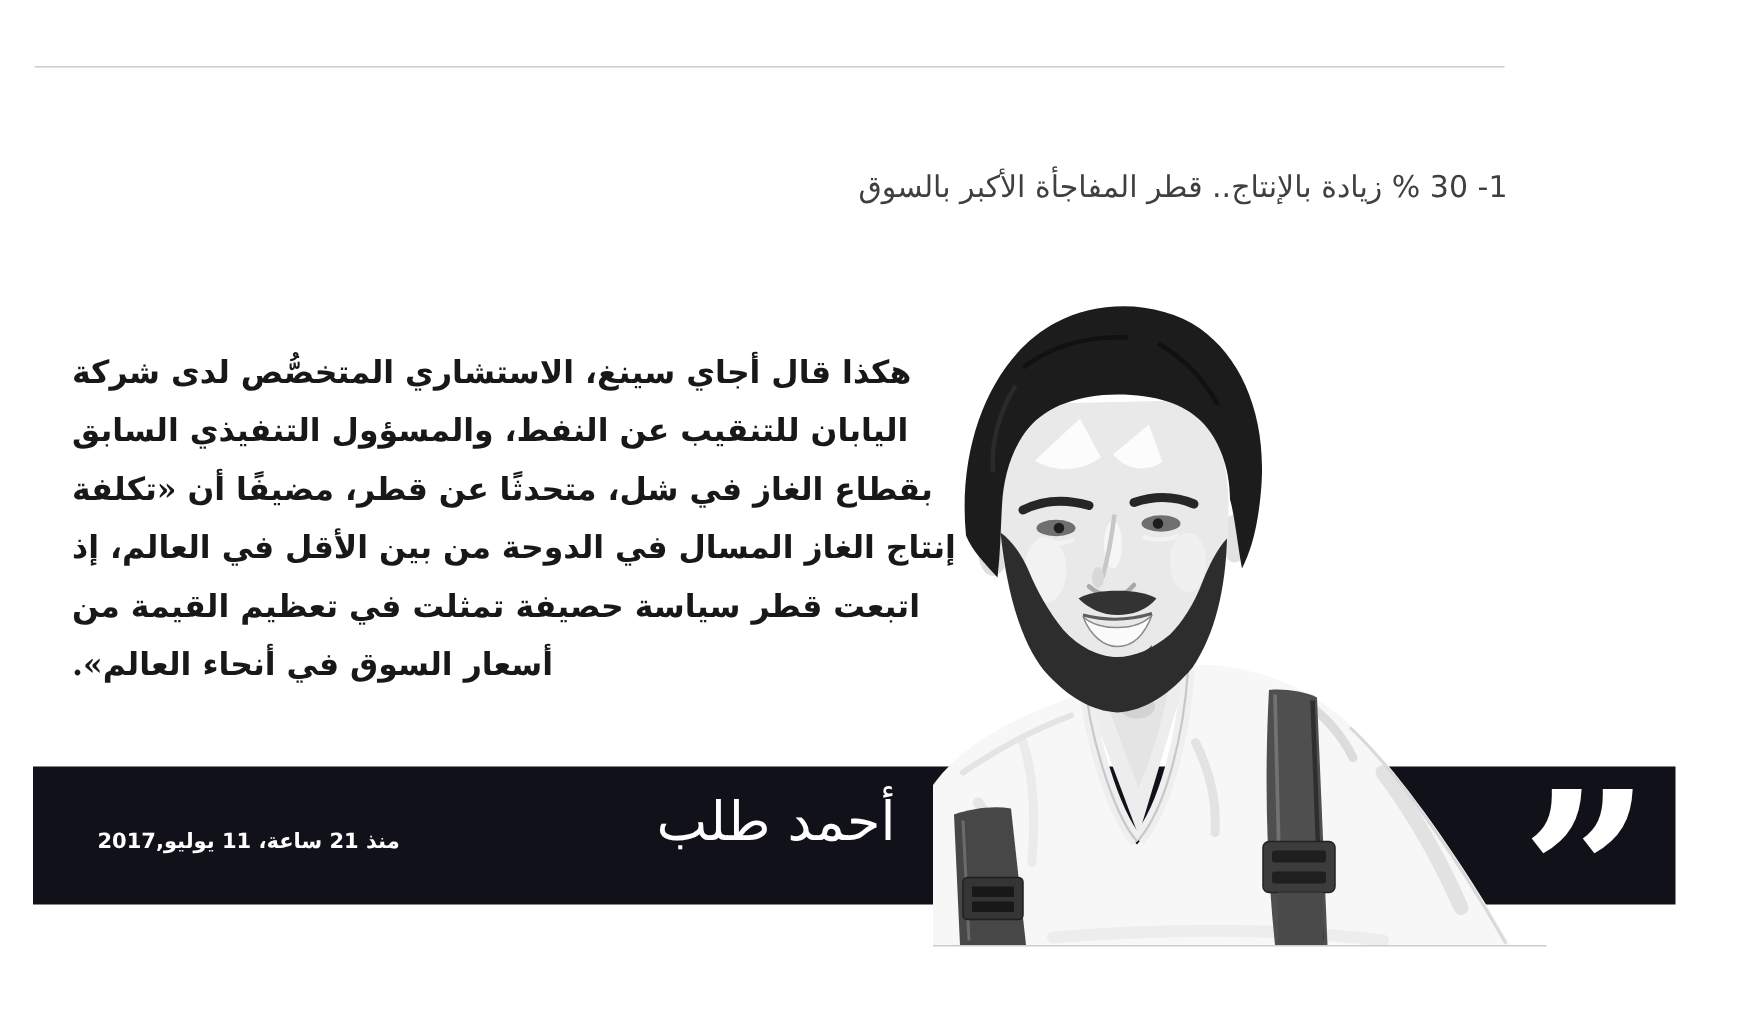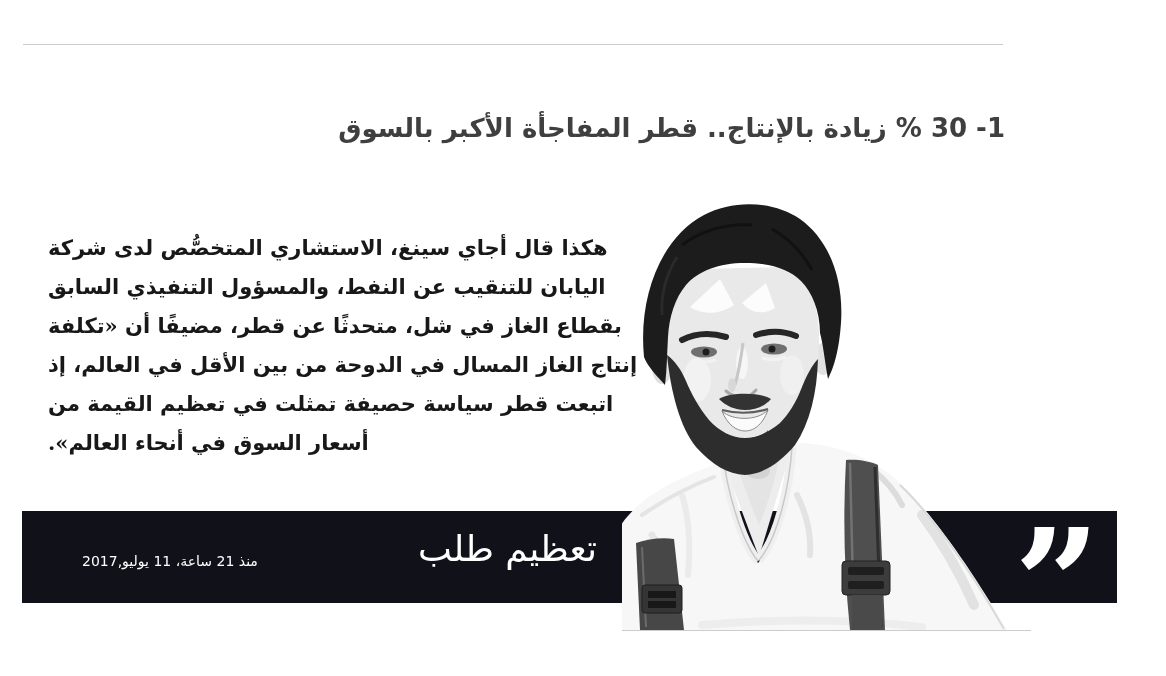--- a/index.html
+++ b/index.html
@@ -7,42 +7,42 @@
     position:relative;width:1166px;height:676px;overflow:hidden;
     background:#ffffff;font-family:"DejaVu Sans","Liberation Sans",sans-serif;
   }
   .top-rule{
     position:absolute;left:23px;top:44px;width:980px;height:1px;
     background:#cccccc;
   }
   .headline{
     position:absolute;top:88px;right:161px;width:720px;
     direction:rtl;text-align:right;
-    font-size:26px;line-height:46px;font-weight:700;color:#3f3f3f;
+    font-size:20px;line-height:46px;font-weight:400;color:#3f3f3f;
     letter-spacing:0;
   }
   .body-text{
     position:absolute;top:207px;right:526px;width:592px;
     direction:rtl;text-align:left;
     font-size:21px;line-height:39px;font-weight:700;color:#181818;
     font-family:"DejaVu Serif","DejaVu Sans",serif;
   }
   .author-band{
     position:absolute;left:22px;top:511px;width:1095px;height:92px;
     background:#11111a;z-index:1;
   }
   .author-name{
     position:absolute;top:527px;right:569px;
     direction:rtl;color:#ffffff;font-size:36px;line-height:44px;font-weight:400;
     z-index:3;white-space:nowrap;
   }
   .timestamp{
     position:absolute;left:65px;top:551px;
-    direction:rtl;color:#ffffff;font-size:14px;line-height:20px;font-weight:400;
-    z-index:3;white-space:nowrap;margin-left:17px;
+    direction:rtl;color:#ffffff;font-size:14px;line-height:20px;font-weight:700;
+    z-index:3;white-space:nowrap;
   }
   .quote-mark{
     position:absolute;left:1014px;top:508px;
     color:#ffffff;font-family:"DejaVu Serif",serif;font-weight:700;
     font-size:150px;line-height:1;z-index:4;
   }
   .photo{
     position:absolute;left:622px;top:195px;width:409px;height:435px;
     border-bottom:1px solid #cccccc;z-index:2;
   }
@@ -54,21 +54,21 @@
 <div class="screen">
 
   <div class="top-rule"></div>
 
   <h1 class="headline">1- 30 % زيادة بالإنتاج.. قطر المفاجأة الأكبر بالسوق</h1>
 
   <p class="body-text">هكذا قال أجاي سينغ، الاستشاري المتخصُّص لدى شركة اليابان للتنقيب عن النفط، والمسؤول التنفيذي السابق بقطاع الغاز في شل، متحدثًا عن قطر، مضيفًا أن «تكلفة إنتاج الغاز المسال في الدوحة من بين الأقل في العالم، إذ اتبعت قطر سياسة حصيفة تمثلت في تعظيم القيمة من أسعار السوق في أنحاء العالم».</p>
 
   <div class="author-band"></div>
 
-  <div class="author-name">تعظيم طلب</div>
+  <div class="author-name">أحمد طلب</div>
 
   <div class="timestamp">منذ 21 ساعة، 11 يوليو,2017</div>
 
   <div class="quote-mark">”</div>
 
   <div class="photo">
     <svg width="409" height="435" viewBox="0 0 409 435" xmlns="http://www.w3.org/2000/svg">
 
       <path d="M 93,225 Q 96,280 122,292 Q 152,282 168,224 Q 150,240 122,242 Q 100,240 93,225 Z" fill="#e6e6e6"></path>
       <ellipse cx="125" cy="252" rx="28" ry="10" fill="#d2d2d2" opacity="0.6"></ellipse>

